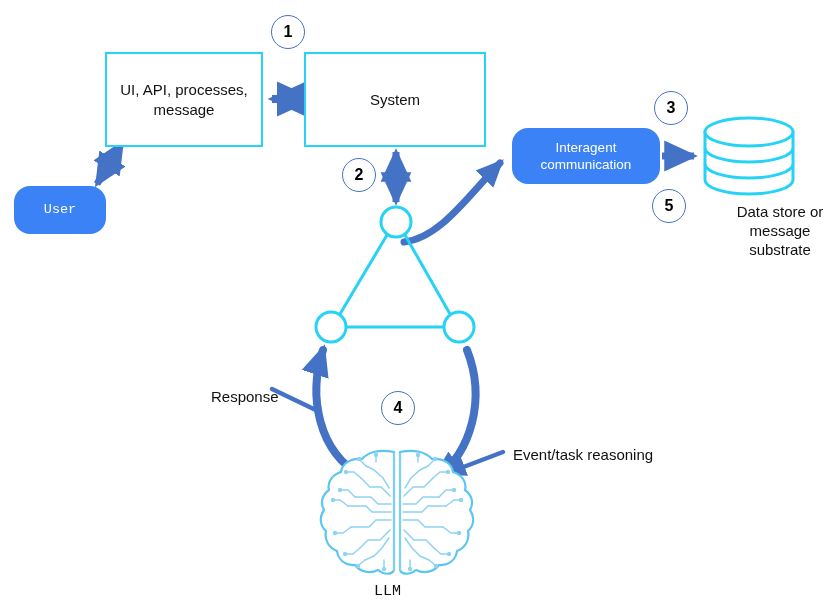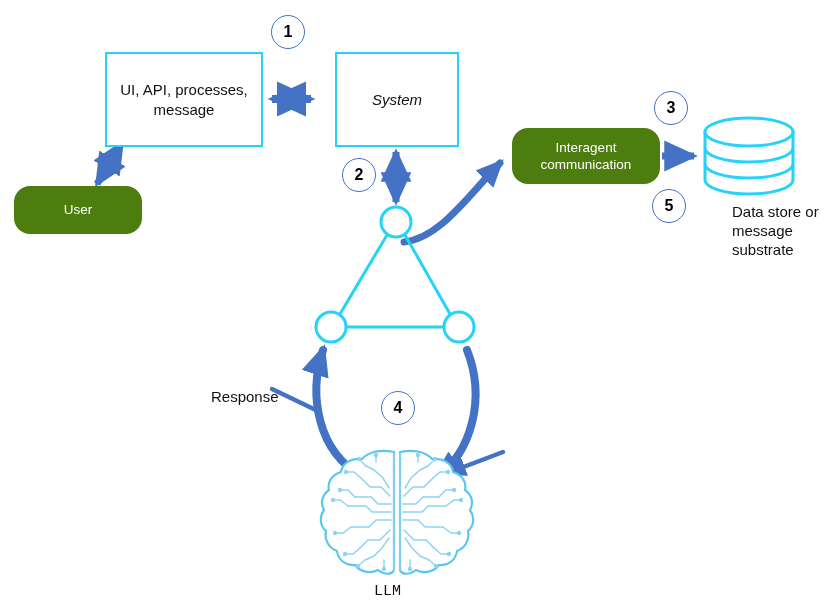--- a/index.html
+++ b/index.html
@@ -34,21 +34,21 @@
     text-align: center;
     line-height: 1.28;
   }
   .box-outline {
     border: 2px solid #26D2F5;
     background: #ffffff;
     color: #111111;
     font-size: 15px;
   }
   .box-filled {
-    background: #4d7c0f;
+    background: #3b82f6;
     color: #ffffff;
     font-size: 13.5px;
     border-radius: 16px;
   }
   .plain-label {
     position: absolute;
     color: #111111;
     font-size: 15px;
     line-height: 1.25;
     white-space: pre-line;
@@ -232,38 +232,39 @@
         <circle cx="418" cy="455" r="2.2"></circle>
       </g>
     </g>
   </svg>
 
   <div class="node-box box-outline" style="left:105px; top:52px; width:158px; height:95px;">
     <span>UI, API, processes,
 message</span>
   </div>
 
-  <div class="node-box box-outline" style="left:335px; top:52px; width:124px; height:95px;font-style:italic;">
+  <div class="node-box box-outline" style="left:304px; top:52px; width:182px; height:95px;">
     <span>System</span>
   </div>
 
-  <div class="node-box box-filled" style="left:14px; top:186px; width:128px; height:48px;">
+  <div class="node-box box-filled" style="left:14px; top:186px; width:92px; height:48px;font-family:Liberation Mono, monospace;">
     <span>User</span>
   </div>
 
   <div class="node-box box-filled" style="left:512px; top:128px; width:148px; height:56px;">
     <span>Interagent
 communication</span>
   </div>
 
-  <div class="plain-label" style="left:684px; top:203px; text-align:left;margin-left:48px;">Data store or
+  <div class="plain-label" style="left:684px; top:203px; text-align:center;margin-left:48px;">Data store or
 message substrate</div>
 
   <div class="plain-label" style="left:211px; top:388px;">Response</div>
 
+  <div class="plain-label" style="left:513px; top:446px;">Event/task reasoning</div>
 
   <div class="plain-label" style="left:374px; top:583px;font-family:Liberation Mono, monospace;">LLM</div>
 
   <div class="step-badge" style="left:271px; top:15px; width:34px; height:34px;">
     <span>1</span>
   </div>
   <div class="step-badge" style="left:342px; top:158px; width:34px; height:34px;">
     <span>2</span>
   </div>
   <div class="step-badge" style="left:654px; top:91px; width:34px; height:34px;">

